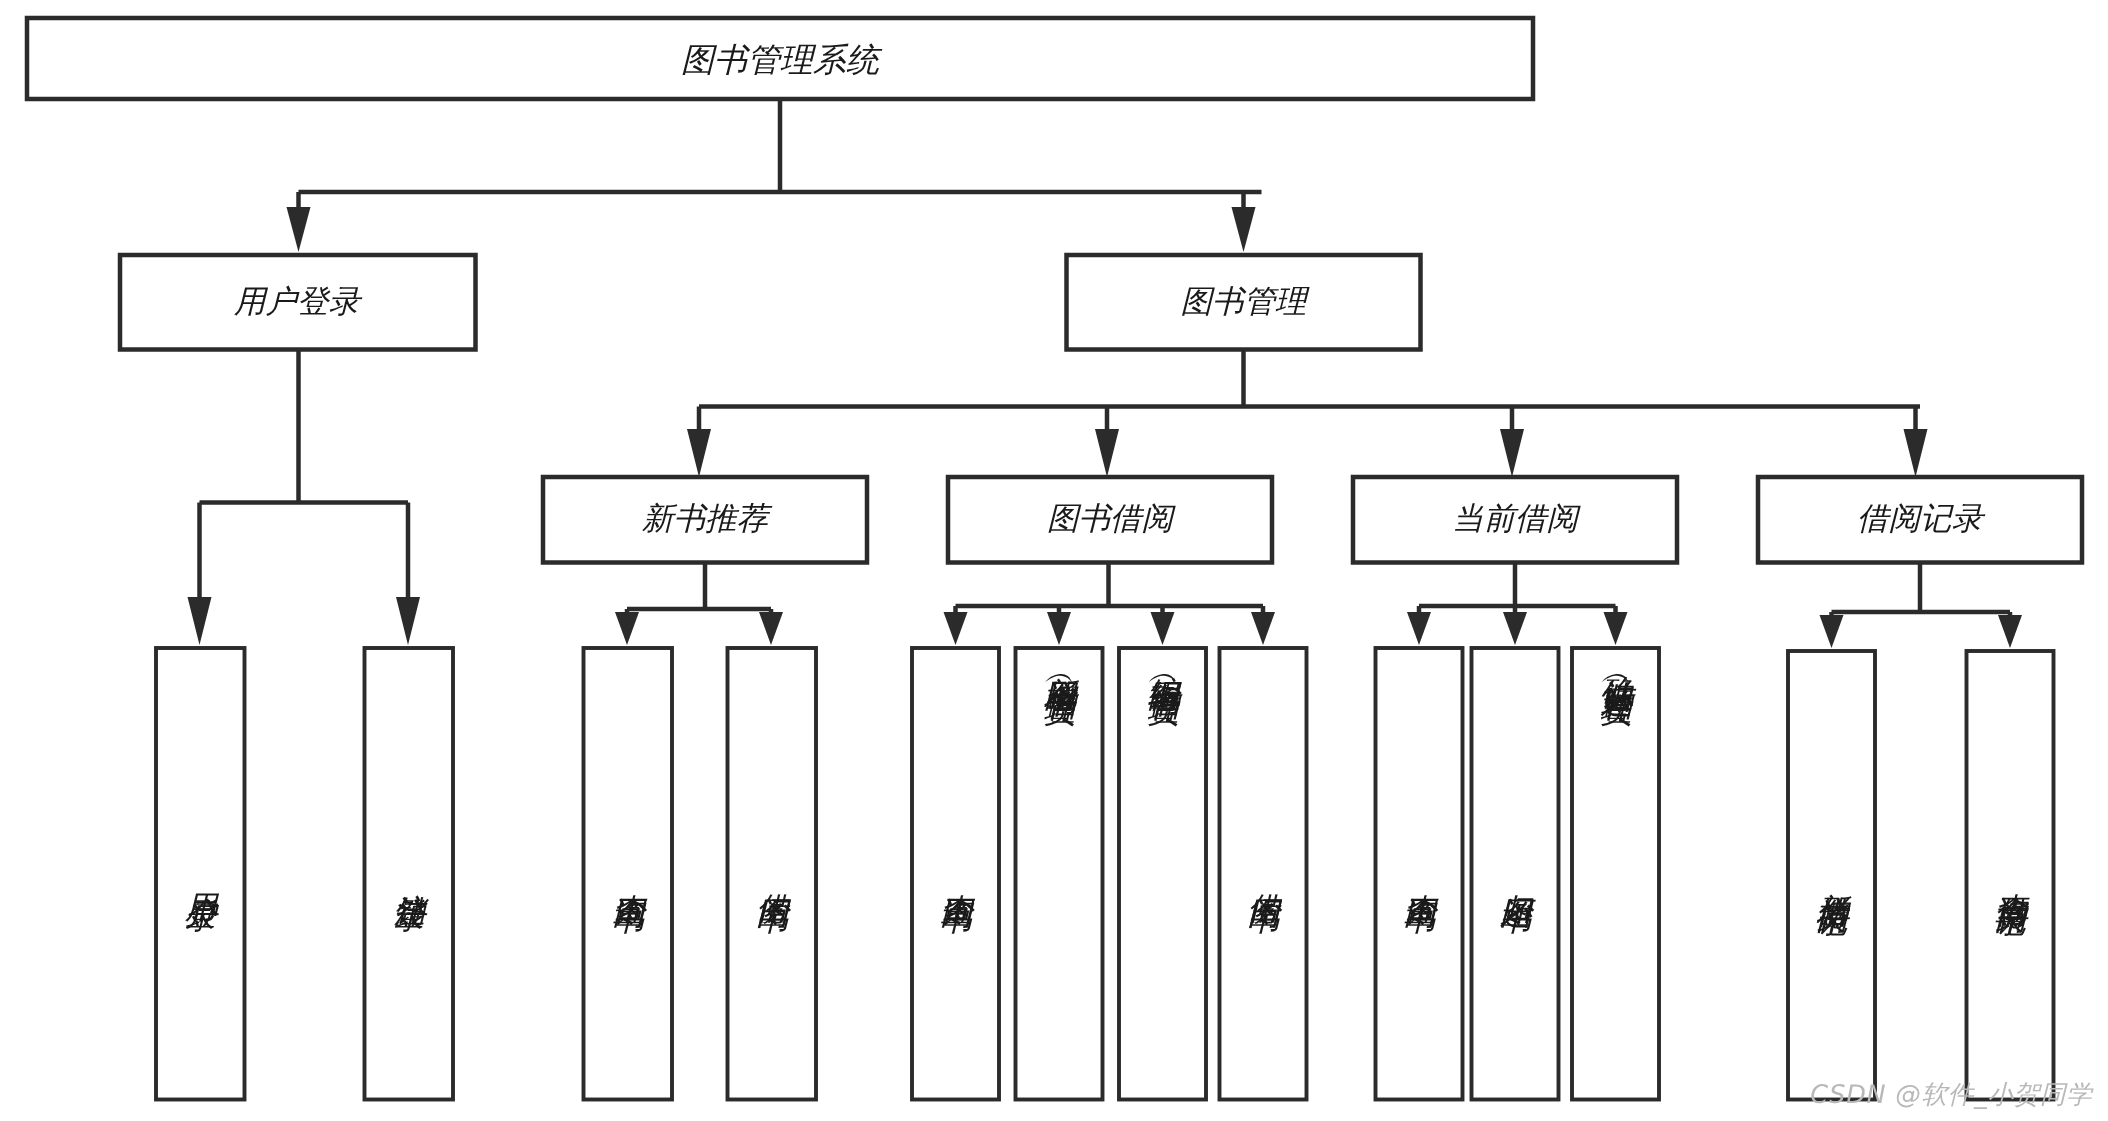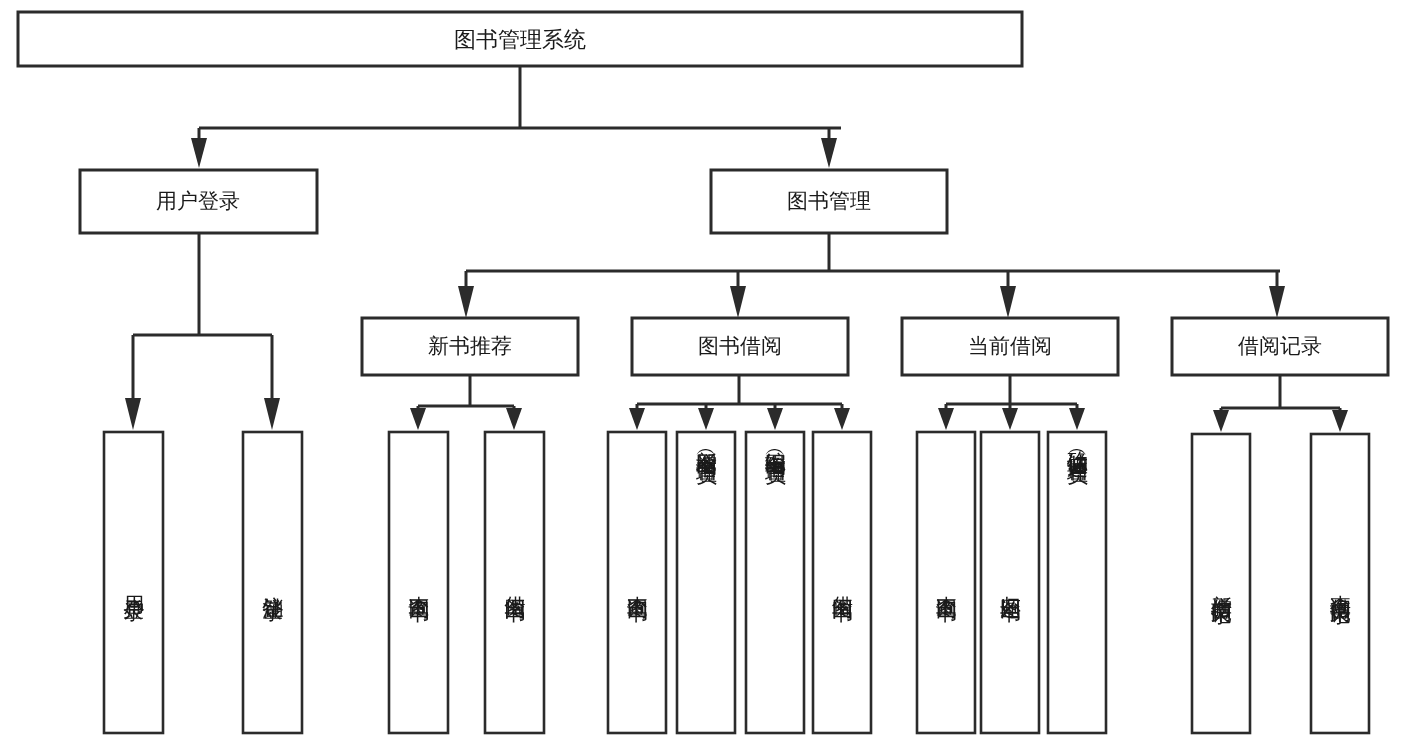--- a/index.html
+++ b/index.html
@@ -10,20 +10,21 @@
   }
   body {
     font-family: "DejaVu Sans", "Liberation Sans", sans-serif;
   }
   #diagram-root {
     position: relative;
     width: 1405px;
     height: 747px;
     background: #ffffff;
     overflow: hidden;
+    font-style: italic;
   }
   svg#tree-svg {
     position: absolute;
     left: 0;
     top: 0;
     width: 1405px;
     height: 747px;
     display: block;
   }
   .node-rect {
@@ -257,14 +258,15 @@
     <span class="vlabel-text">确认归还（管理员）</span>
   </div>
 
   <div class="vlabel-wrap" style="left:1192px; top:434px; width:58px; height:299px;">
     <span class="vlabel-text">新增借阅记录</span>
   </div>
   <div class="vlabel-wrap" style="left:1311px; top:434px; width:58px; height:299px;">
     <span class="vlabel-text">查询借阅记录</span>
   </div>
 
+  <div id="watermark">CSDN @软件_小贺同学</div>
 
 </div>
 
 </body></html>

